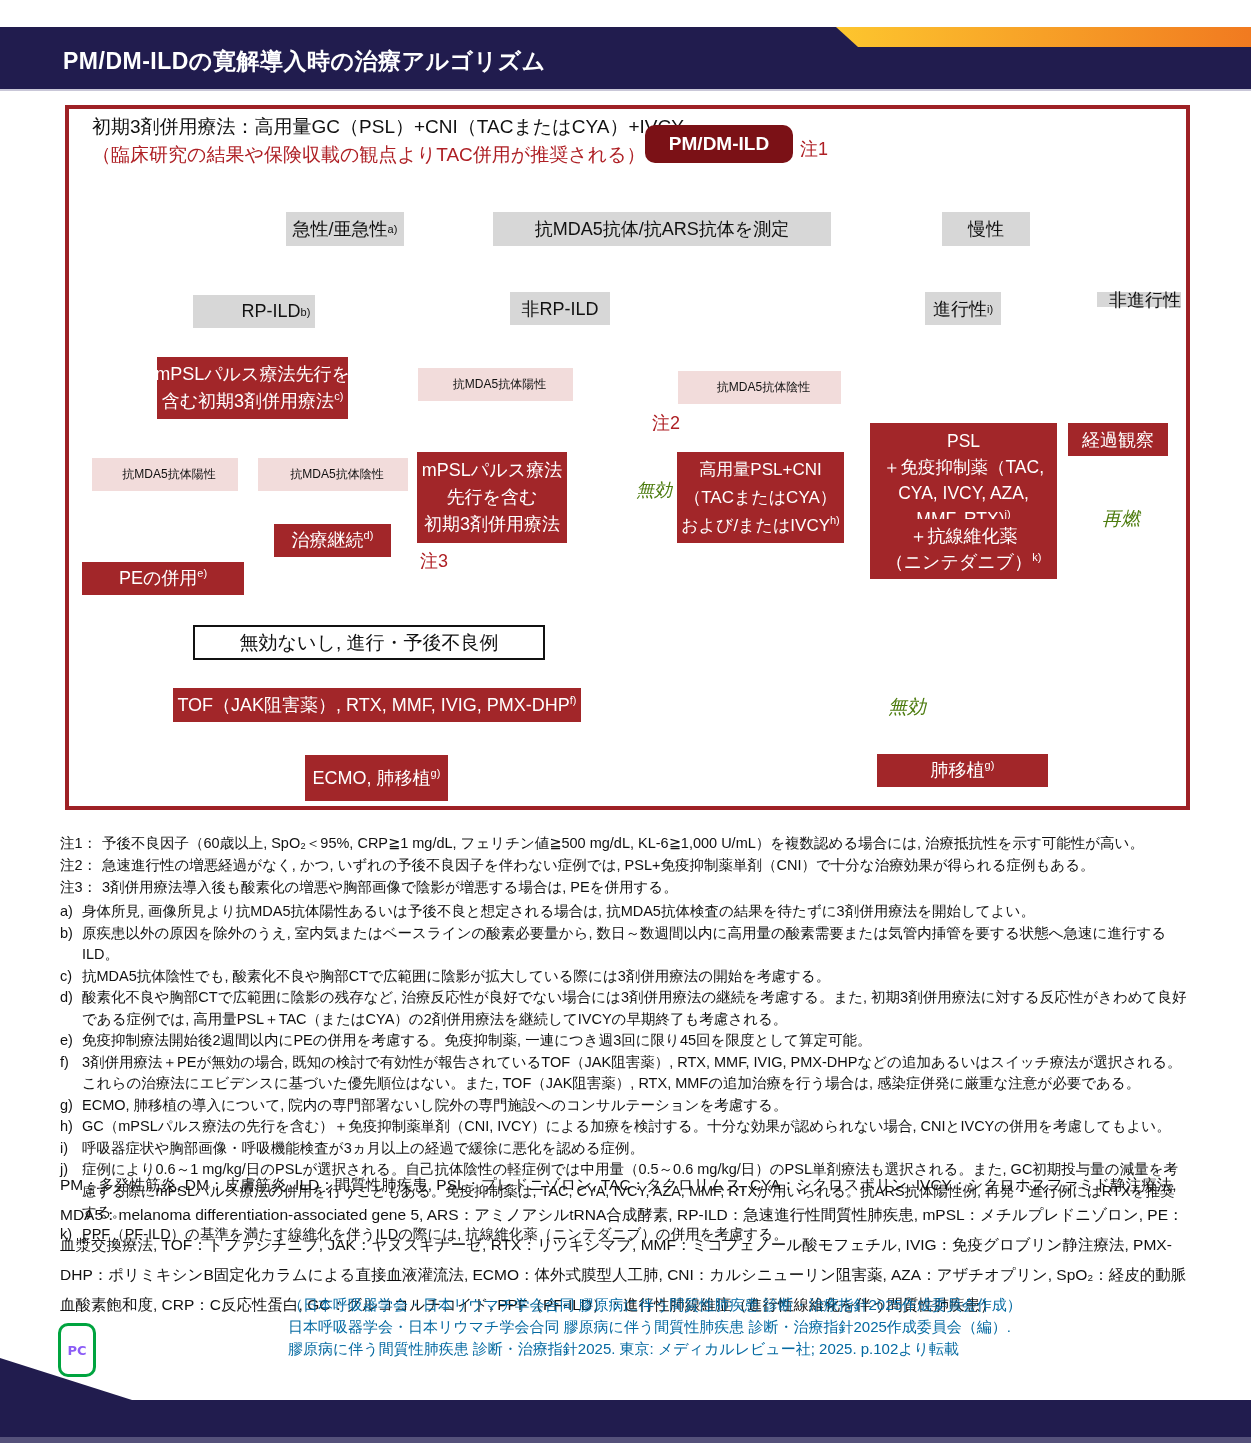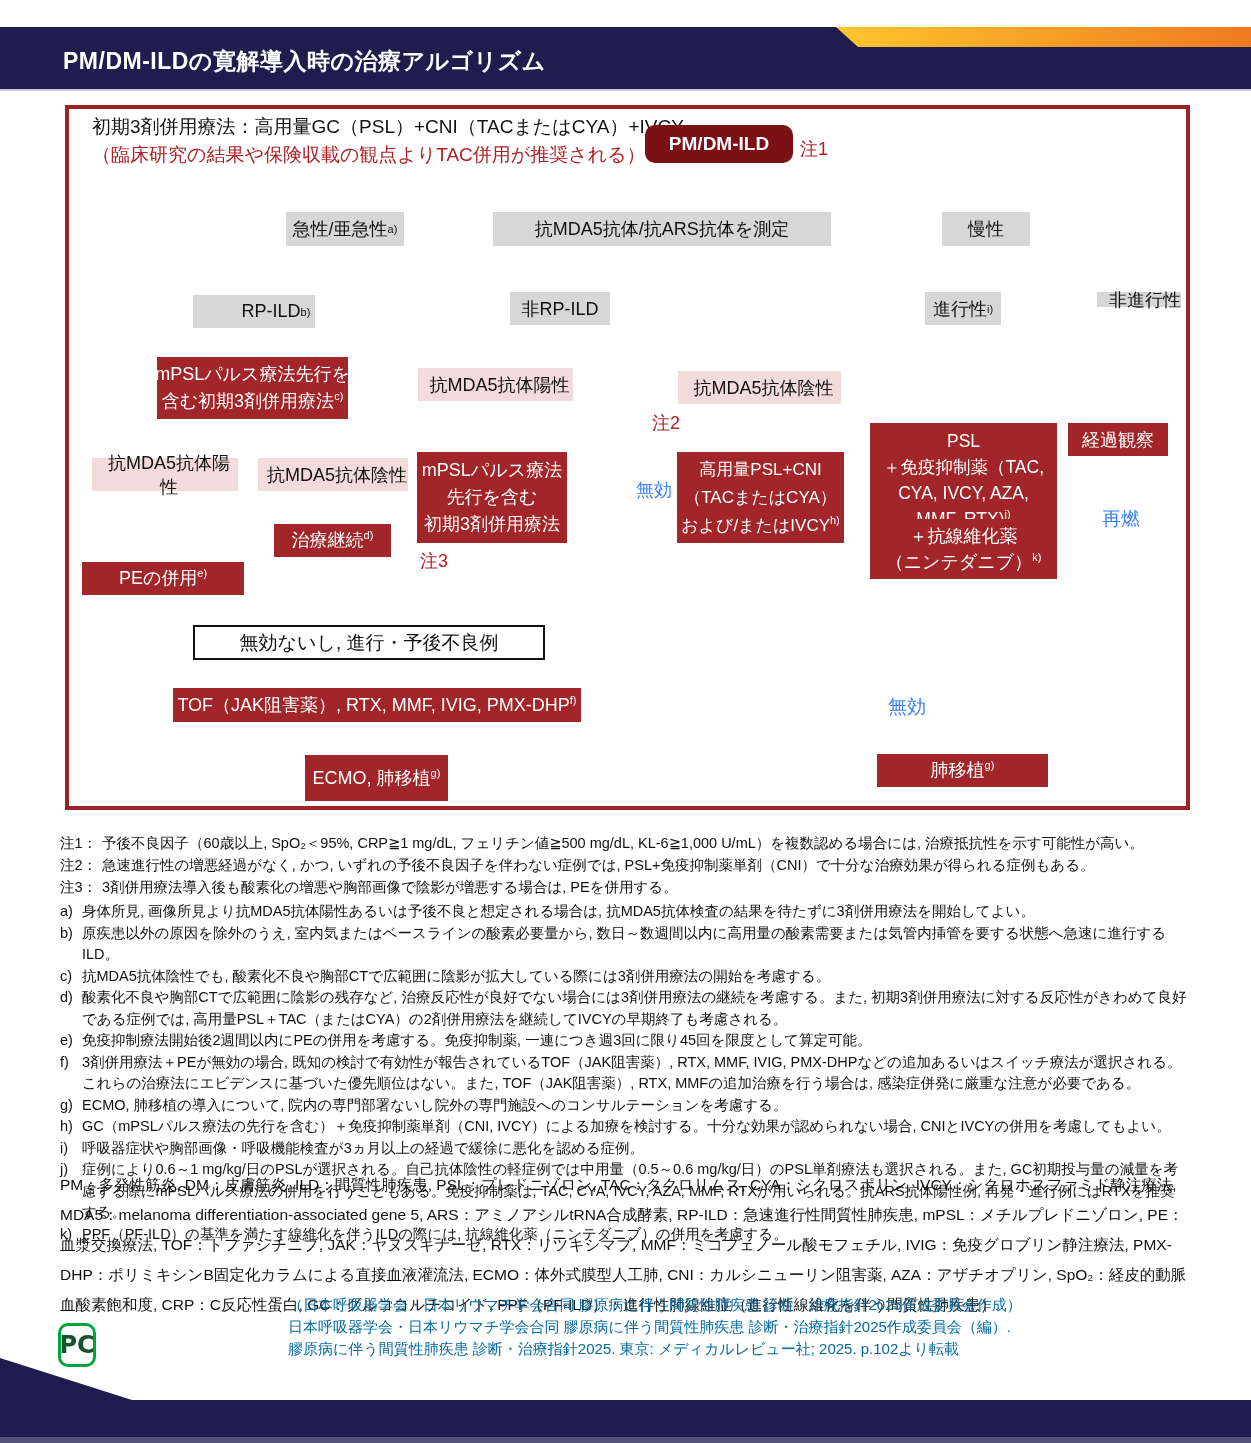--- a/index.html
+++ b/index.html
@@ -12,42 +12,42 @@
         clip-path:polygon(0 0,100% 0,100% 100%,22px 100%);}
   .title{position:absolute;left:63px;top:19px;font-size:23px;font-weight:bold;color:#fff;letter-spacing:.5px;}
   
   .chart{position:absolute;left:65px;top:105px;width:1117px;height:697px;border:4px solid #9e2125;background:#fff;}
   .svglayer{position:absolute;left:0;top:0;width:1251px;height:1443px;pointer-events:none;}
   .intro1{position:absolute;left:92px;top:114px;font-size:19px;font-weight:500;color:#111;}
   .intro2{position:absolute;left:92px;top:142px;font-size:19px;font-weight:500;color:#ae1f24;}
   .gbox,.pbox,.rbox,.wbox{position:absolute;display:flex;align-items:center;justify-content:center;
         text-align:center;box-sizing:border-box;}
   .gbox{background:#d7d7d7;color:#111;font-size:18px;}
-  .pbox{background:#f2dcdb;color:#111;font-size:18px;padding-left:8px;}
+  .pbox{background:#f2dcdb;color:#111;font-size:12px;padding-left:8px;}
   .rbox{background:#a22629;color:#fff;font-size:18px;flex-direction:column;}
   .rbox .ln{line-height:27px;white-space:nowrap;}
   .wbox{background:#fff;border:2px solid #111;color:#111;font-size:19px;}
   .pmdm{background:#7b1116;border-radius:10px;font-weight:600;font-size:19px;}
   sup{font-size:11px;line-height:0;vertical-align:super;}
   .rlabel{position:absolute;color:#ae1f24;font-size:18px;font-weight:500;}
-  .klabel{position:absolute;color:#3b82f6;font-size:19px;}
+  .klabel{position:absolute;color:#4d7c0f;font-size:19px;font-style:italic;}
   
   .notes{position:absolute;left:60px;top:832px;width:1128px;font-size:14.5px;line-height:22px;color:#111;}
   .note-row{display:flex;}
   .note-label{flex:0 0 42px;}
   .footnotes{position:absolute;left:60px;top:901px;width:1128px;font-size:14.5px;line-height:21.5px;color:#111;}
   .fn-row{display:flex;}
   .fn-label{flex:0 0 22px;}
   .fn-text{flex:1;}
   .abbrev{position:absolute;left:60px;top:1170px;width:1128px;font-size:15.5px;line-height:30px;color:#111;}
   .citation{position:absolute;right:63px;top:1294px;width:900px;text-align:left;font-size:15px;line-height:22px;color:#0369a1;}
   
-  .logo{position:absolute;left:58px;top:1323px;width:38px;height:44px;border:3px solid #00a43f;border-radius:10px;
+  .logo{position:absolute;left:58px;top:1323px;width:38px;height:54px;border:3px solid #00a43f;border-radius:10px;
         display:flex;align-items:center;justify-content:center;box-sizing:border-box;
-        color:#14532d;font-weight:800;font-size:24px;font-family:"DejaVu Sans",sans-serif;}
+        color:#8b5cf6;font-weight:800;font-size:13px;font-family:"DejaVu Sans",sans-serif;}
   
   .footer-band{position:absolute;left:0;top:1400px;width:1251px;height:43px;background:#211c4e;}
   .footer-strip{position:absolute;left:0;top:1437px;width:1251px;height:6px;background:#55517a;}
   .footer-tri{position:absolute;left:0;top:1358px;width:132px;height:42px;background:#211c4e;
         clip-path:polygon(0 0,100% 100%,0 100%);}
 </style>
 </head>
 <body>
 
 <div class="page">

